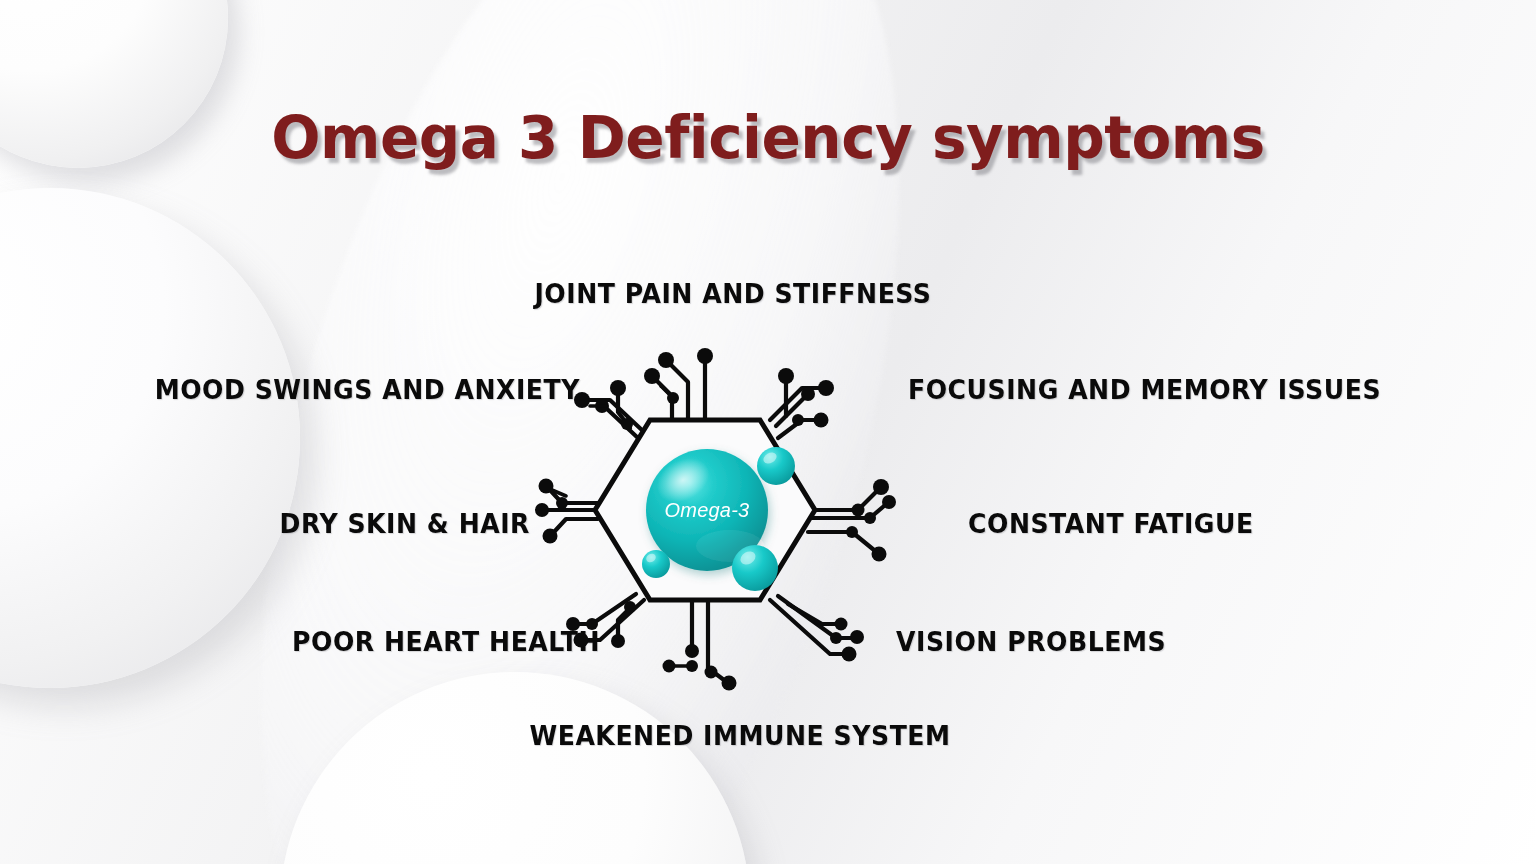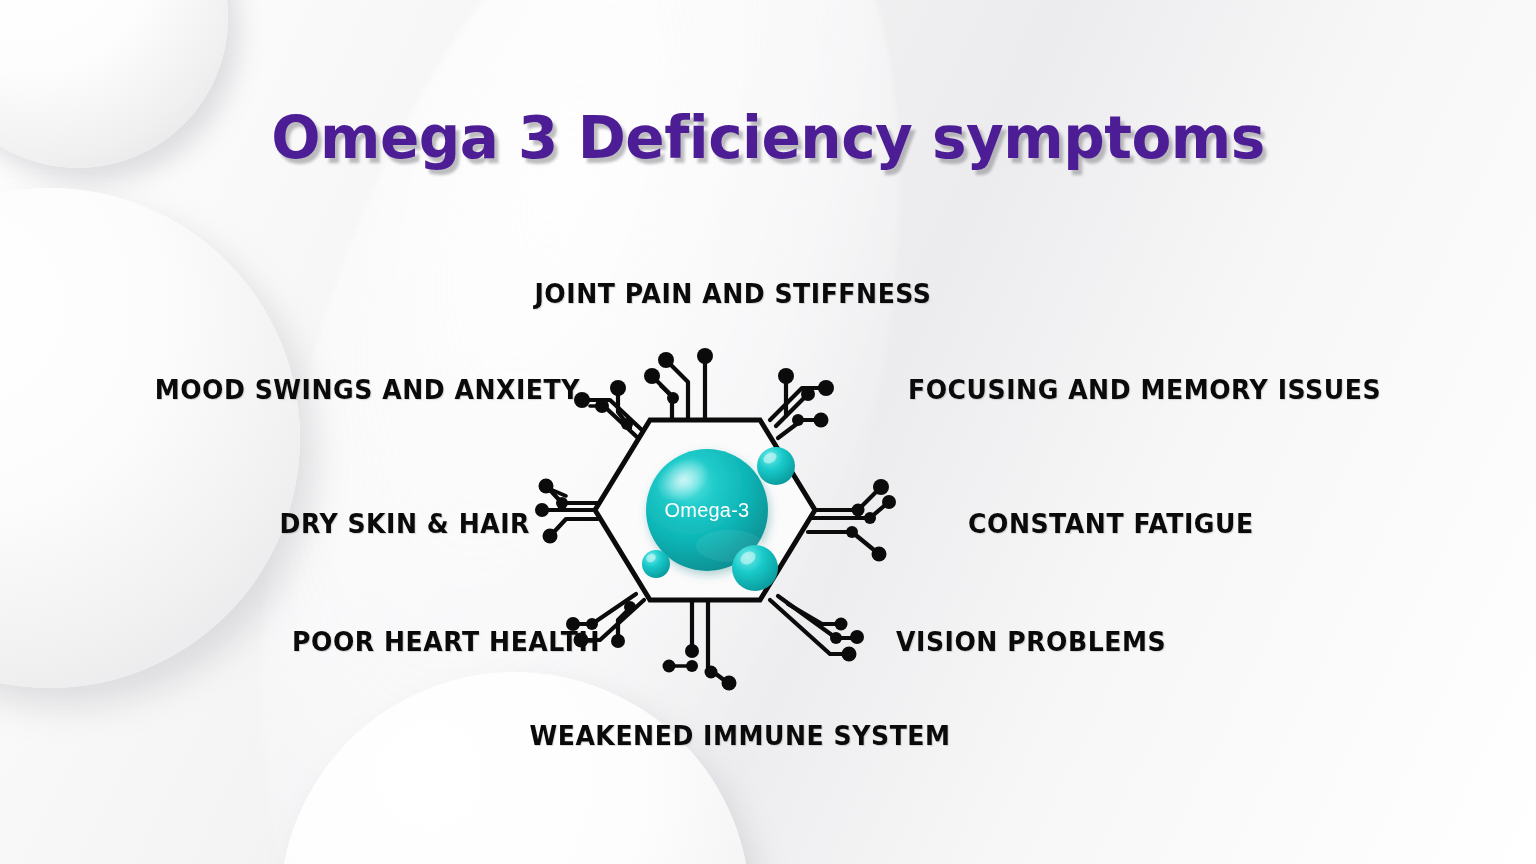--- a/index.html
+++ b/index.html
@@ -79,21 +79,21 @@
   #title {
     position: absolute;
     left: 0;
     right: 0;
     top: 104px;
     text-align: center;
     font-family: "DejaVu Sans", "Liberation Sans", sans-serif;
     font-size: 58px;
     font-weight: 700;
     letter-spacing: -0.5px;
-    color: #4c1d95;
+    color: #7f1d1d;
     text-shadow: 4px 5px 3px rgba(120,120,126,0.48);
     white-space: nowrap;
   }
 
   
   .symptom {
     position: absolute;
     font-family: "DejaVu Sans", "Liberation Sans", sans-serif;
     font-size: 27px;
     font-weight: 700;
@@ -108,20 +108,21 @@
   .sym-right { text-align: left;   transform-origin: left center; }
   .sym-mid   { text-align: center; transform-origin: center center; }
 
   
   #diagram {
     position: absolute;
     left: 540px;
     top: 320px;
     width: 440px;
     height: 380px;
+    font-style: italic;
   }
   #diagram svg { display: block; width: 440px; height: 380px; overflow: visible; }
 
   .hex-body { fill: #fbfbfc; stroke: #0b0b0b; stroke-width: 5; }
   .trace {
     stroke: #0b0b0b;
     fill: none;
     stroke-width: 4.2;
     stroke-linecap: round;
     stroke-linejoin: round;

